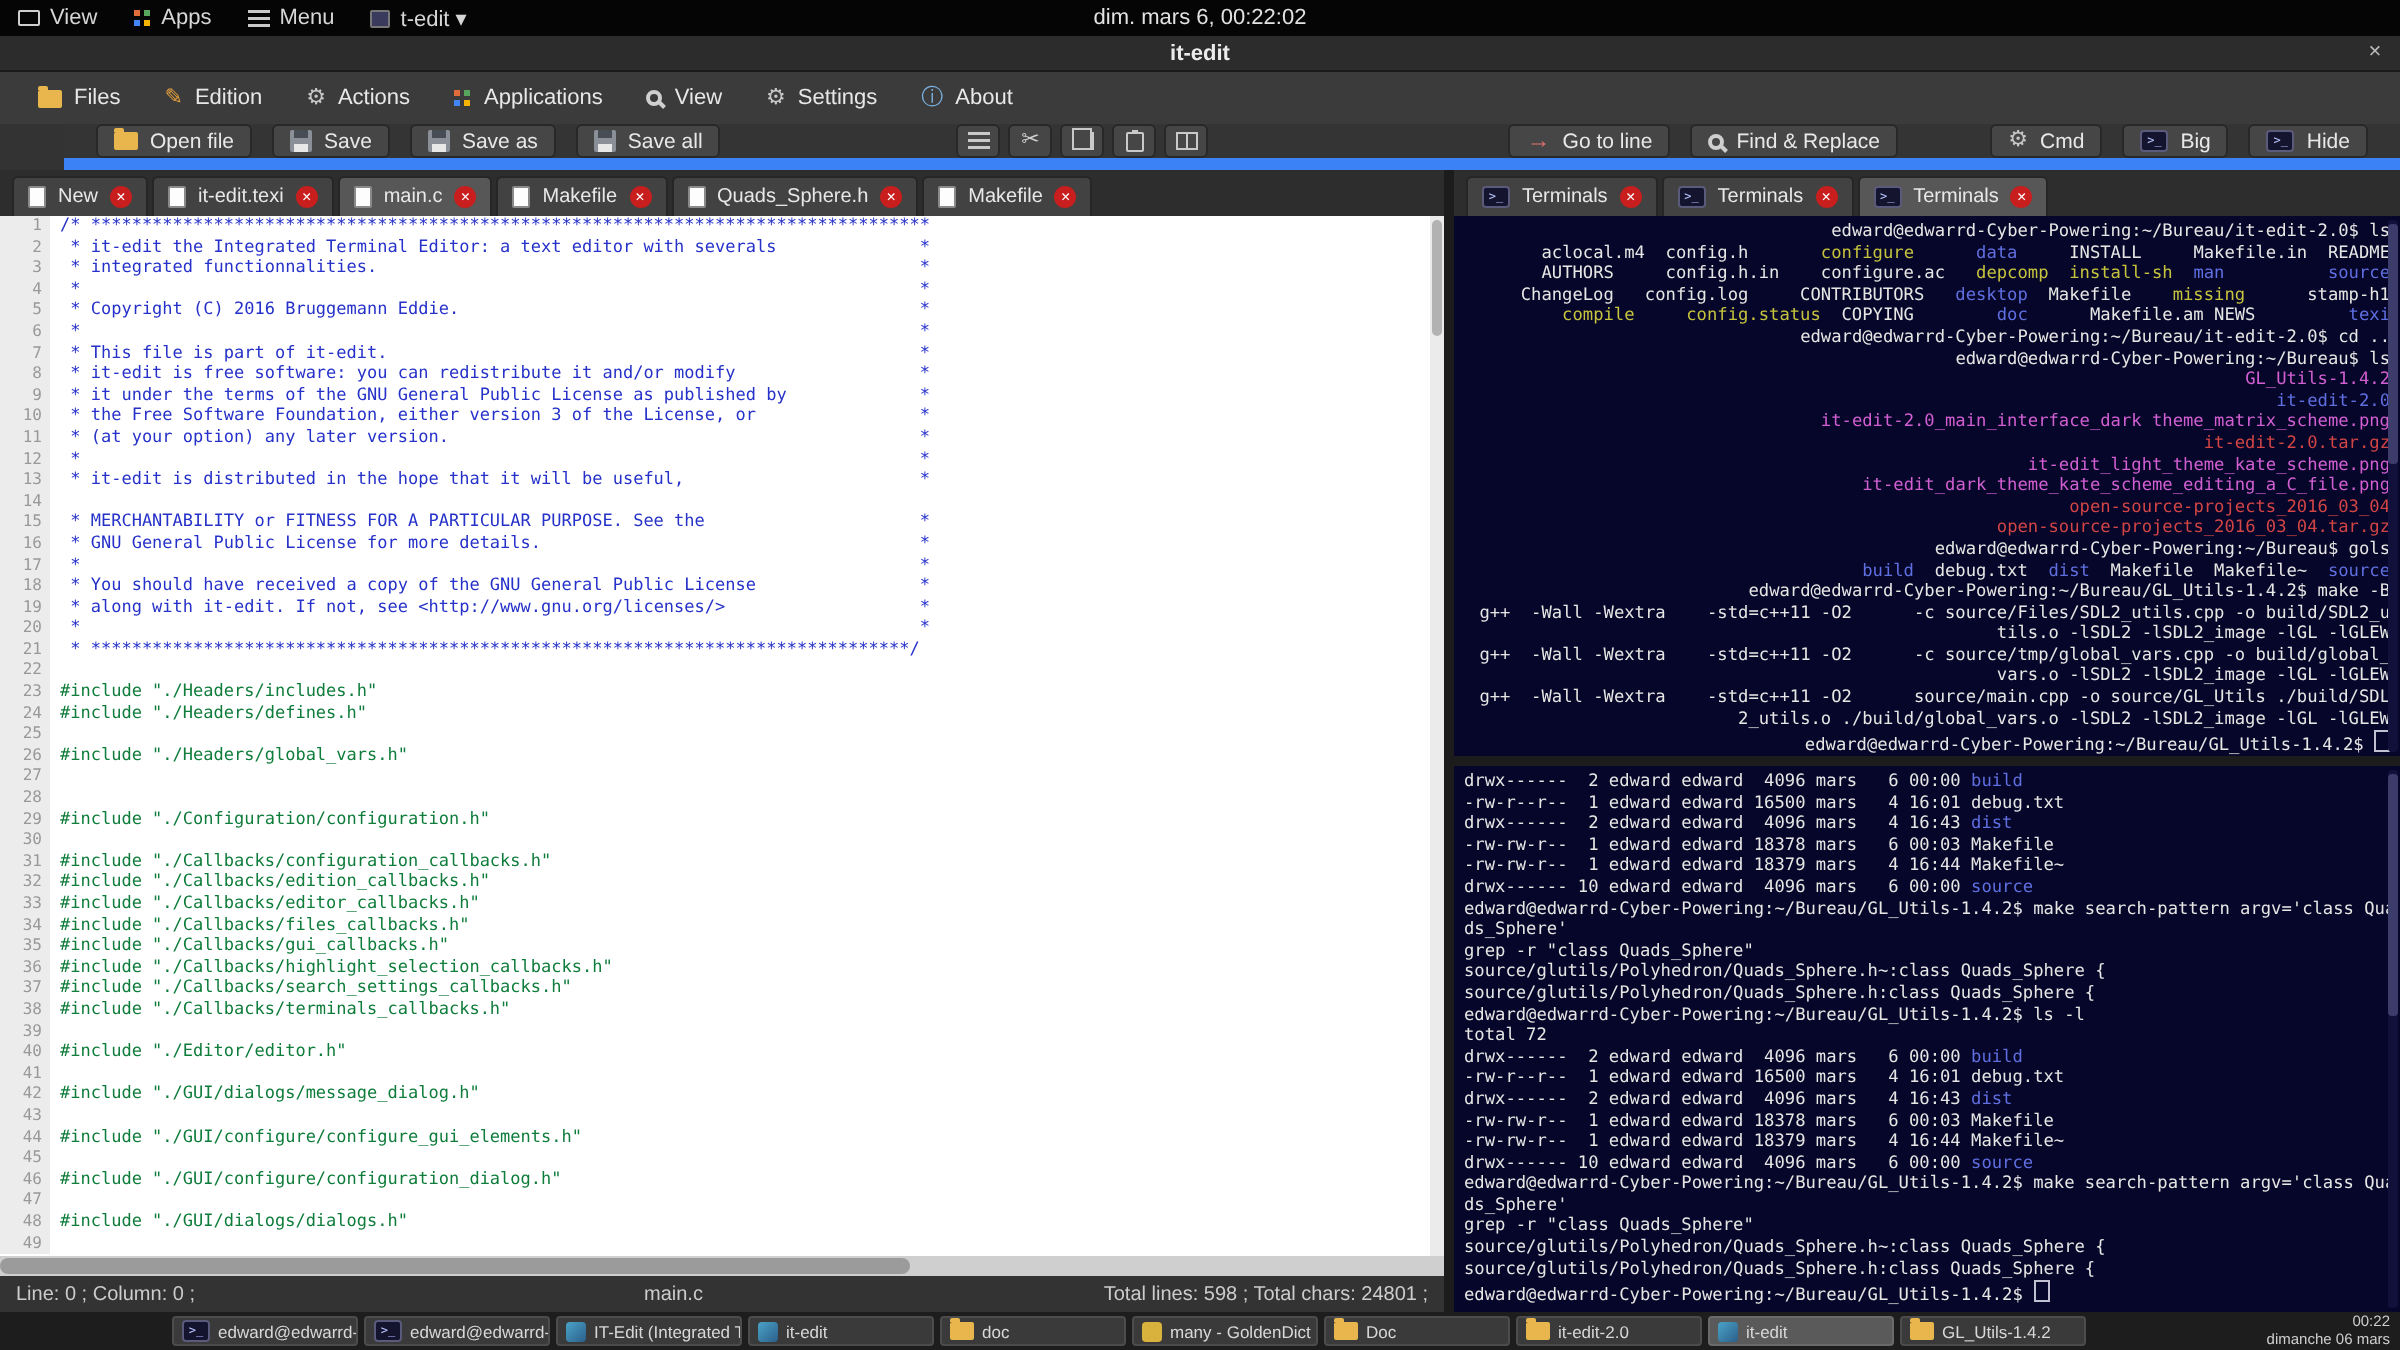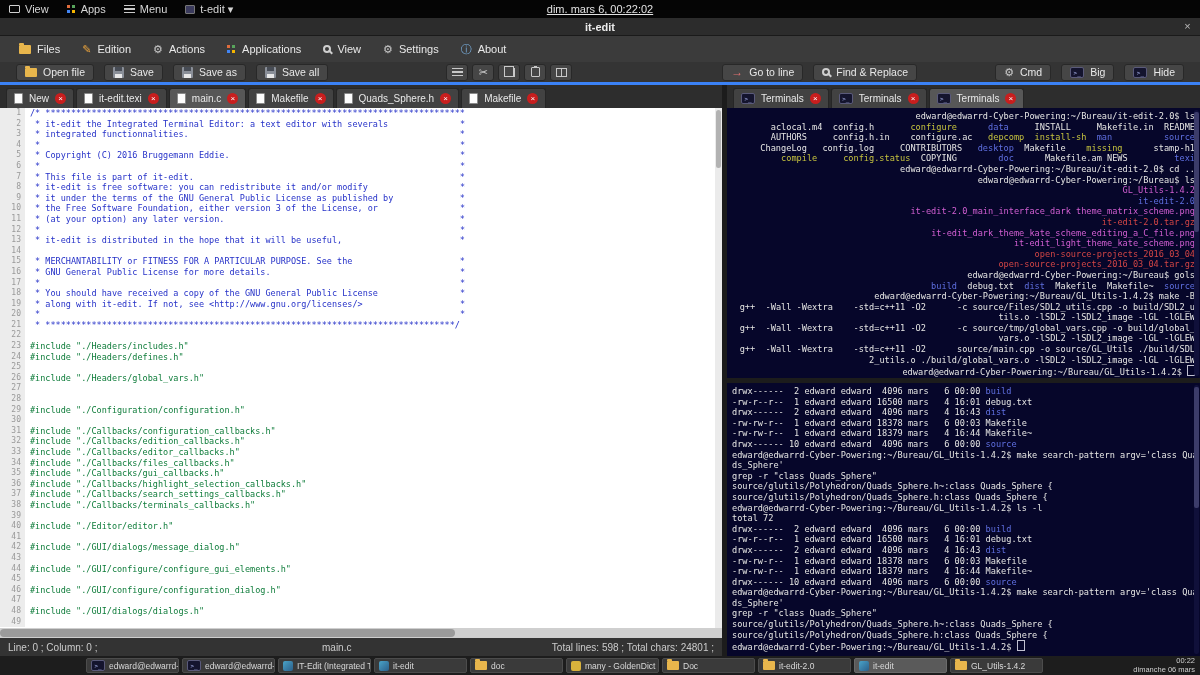--- a/index.html
+++ b/index.html
@@ -3,29 +3,29 @@
 <meta charset="utf-8">
 <style>
   html,body{margin:0;padding:0;}
   body{width:1200px;height:675px;overflow:hidden;background:#333;font-family:"Liberation Sans",sans-serif;position:relative;}
   .lbl{white-space:nowrap;}
 
   
   #topbar{height:18px;background:#050505;color:#d6d6d6;display:flex;align-items:center;font-size:11px;position:relative;}
   #topbar-left,#topbar-right{display:flex;align-items:center;height:100%;}
   #topbar-right{margin-left:auto;}
-  #topbar-center{position:absolute;left:50%;transform:translateX(-50%);color:#e2e2e2;text-decoration:underline;}
+  #topbar-center{position:absolute;left:50%;transform:translateX(-50%);color:#e2e2e2;}
   .tb-item{display:flex;align-items:center;gap:5px;padding:0 9px;height:100%;cursor:default;}
 
   
   #titlebar{height:18px;background:#2c2c2c;border-bottom:1px solid #1a1a1a;color:#ececec;font-weight:bold;font-size:11px;display:flex;align-items:center;justify-content:center;position:relative;box-sizing:border-box;}
   #win-close{position:absolute;right:5px;top:1px;width:15px;height:14px;text-align:center;line-height:14px;color:#bbb;font-size:11px;font-weight:normal;}
   #menubar{height:26px;background:#3b3b3b;display:flex;align-items:center;gap:4px;padding:0 10px;font-size:11px;color:#e8e8e8;}
   .menu-item{display:flex;align-items:center;gap:6px;padding:3px 9px;border-radius:2px;}
-  #toolbar{height:23px;background:#343434;border-bottom:3px solid #3b82f6;display:flex;align-items:center;padding:0 16px;box-sizing:border-box;}
+  #toolbar{height:23px;background:#343434;border-bottom:6px solid #3b82f6;display:flex;align-items:center;padding:0 16px;box-sizing:border-box;margin-left:32px;}
   .tool-group{display:flex;align-items:center;gap:10px;}
   .tool-btn{background:#464646;border:1px solid #282828;border-radius:3px;color:#e8e8e8;font-size:10.5px;height:17px;display:flex;align-items:center;gap:6px;padding:0 8px;box-sizing:border-box;}
   .tool-icon-btn{background:#464646;border:1px solid #282828;border-radius:3px;height:17px;width:22px;display:flex;align-items:center;justify-content:center;box-sizing:border-box;}
   #tb-center{margin-left:118px;gap:4px;}
   #tb-midright{margin-left:150px;}
   #tb-right{margin-left:auto;}
 
   
   #main{display:flex;height:571px;}
   #left{width:722px;display:flex;flex-direction:column;background:#8b5cf6;}
@@ -360,22 +360,22 @@
           <div class="tline"><span class="tk-w">aclocal.m4  config.h       </span><span class="tk-y">configure      </span><span class="tk-b">data     </span><span class="tk-w">INSTALL     Makefile.in  README</span></div>
           <div class="tline"><span class="tk-w">AUTHORS     config.h.in    configure.ac   </span><span class="tk-y">depcomp  install-sh  </span><span class="tk-b">man          source</span></div>
           <div class="tline"><span class="tk-w">ChangeLog   config.log     CONTRIBUTORS   </span><span class="tk-b">desktop  </span><span class="tk-w">Makefile    </span><span class="tk-y">missing      </span><span class="tk-w">stamp-h1</span></div>
           <div class="tline"><span class="tk-y">compile     config.status  </span><span class="tk-w">COPYING        </span><span class="tk-b">doc      </span><span class="tk-w">Makefile.am NEWS         </span><span class="tk-b">texi</span></div>
           <div class="tline"><span class="tk-w">edward@edwarrd-Cyber-Powering:~/Bureau/it-edit-2.0$ cd ..</span></div>
           <div class="tline"><span class="tk-w">edward@edwarrd-Cyber-Powering:~/Bureau$ ls</span></div>
           <div class="tline"><span class="tk-m">GL_Utils-1.4.2</span></div>
           <div class="tline"><span class="tk-b">it-edit-2.0</span></div>
           <div class="tline"><span class="tk-m">it-edit-2.0_main_interface_dark theme_matrix_scheme.png</span></div>
           <div class="tline"><span class="tk-r">it-edit-2.0.tar.gz</span></div>
+          <div class="tline"><span class="tk-m">it-edit_light_theme_kate_scheme.png</span></div>
           <div class="tline"><span class="tk-m">it-edit_dark_theme_kate_scheme_editing_a_C_file.png</span></div>
-          <div class="tline"><span class="tk-m">it-edit_light_theme_kate_scheme.png</span></div>
           <div class="tline"><span class="tk-r">open-source-projects_2016_03_04</span></div>
           <div class="tline"><span class="tk-r">open-source-projects_2016_03_04.tar.gz</span></div>
           <div class="tline"><span class="tk-w">edward@edwarrd-Cyber-Powering:~/Bureau$ gols</span></div>
           <div class="tline"><span class="tk-b">build</span><span class="tk-w">  debug.txt  </span><span class="tk-b">dist</span><span class="tk-w">  Makefile  Makefile~  </span><span class="tk-b">source</span></div>
           <div class="tline"><span class="tk-w">edward@edwarrd-Cyber-Powering:~/Bureau/GL_Utils-1.4.2$ make -B</span></div>
           <div class="tline"><span class="tk-w">g++  -Wall -Wextra    -std=c++11 -O2      -c source/Files/SDL2_utils.cpp -o build/SDL2_u</span></div>
           <div class="tline"><span class="tk-w">tils.o -lSDL2 -lSDL2_image -lGL -lGLEW</span></div>
           <div class="tline"><span class="tk-w">g++  -Wall -Wextra    -std=c++11 -O2      -c source/tmp/global_vars.cpp -o build/global_</span></div>
           <div class="tline"><span class="tk-w">vars.o -lSDL2 -lSDL2_image -lGL -lGLEW</span></div>
           <div class="tline"><span class="tk-w">g++  -Wall -Wextra    -std=c++11 -O2      source/main.cpp -o source/GL_Utils ./build/SDL</span></div>

